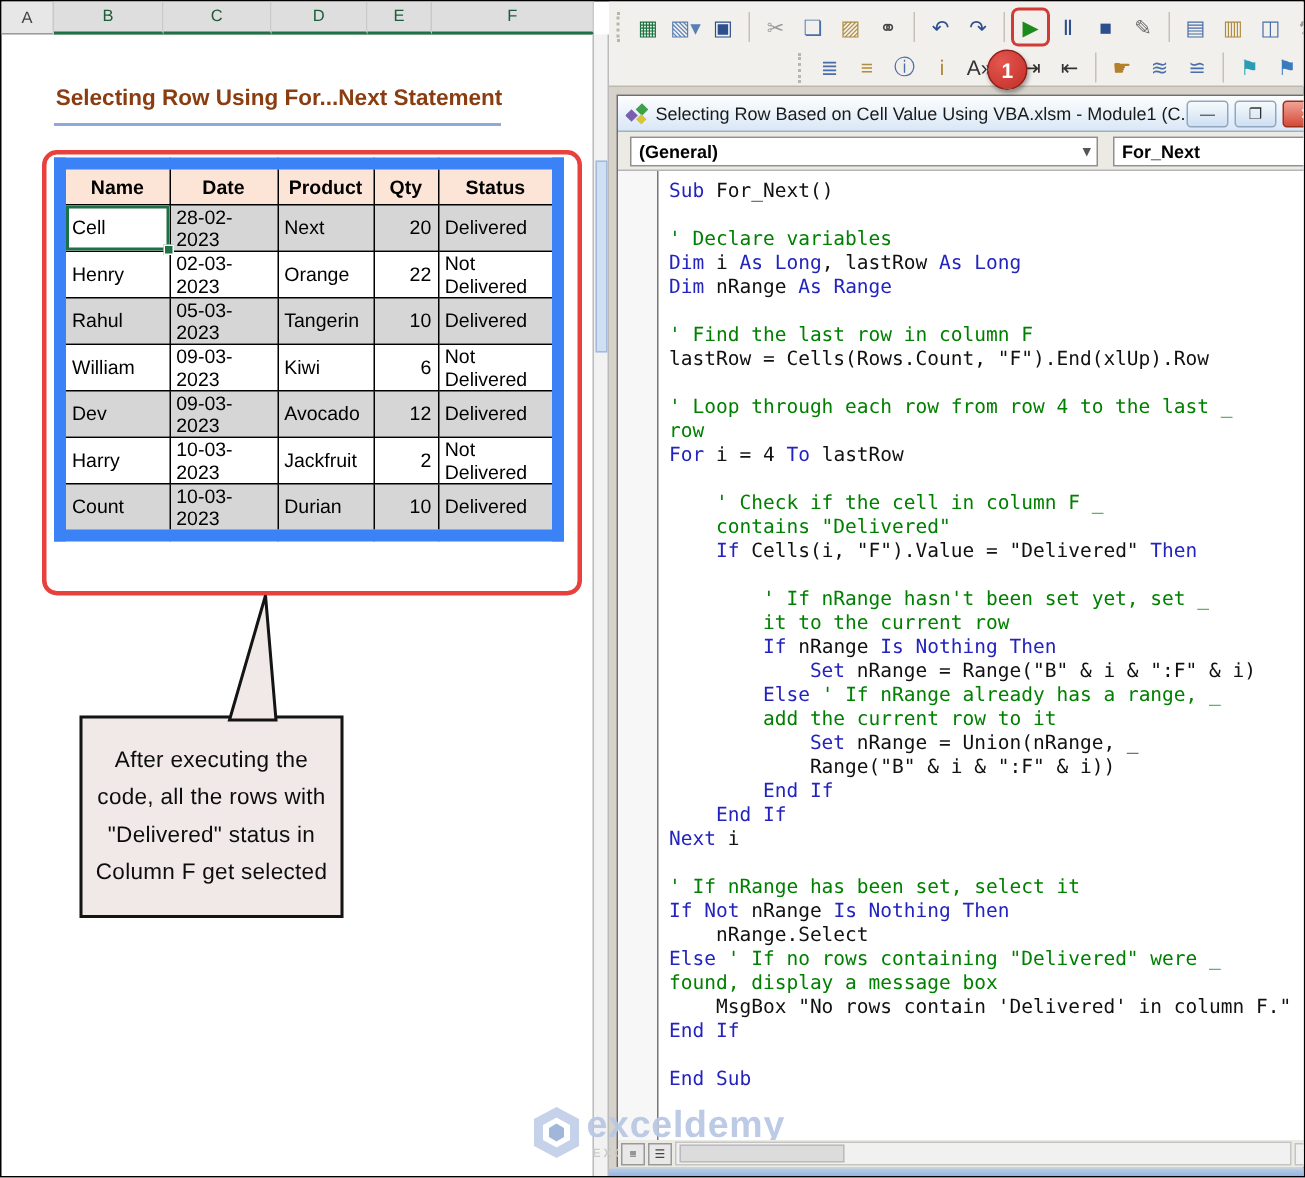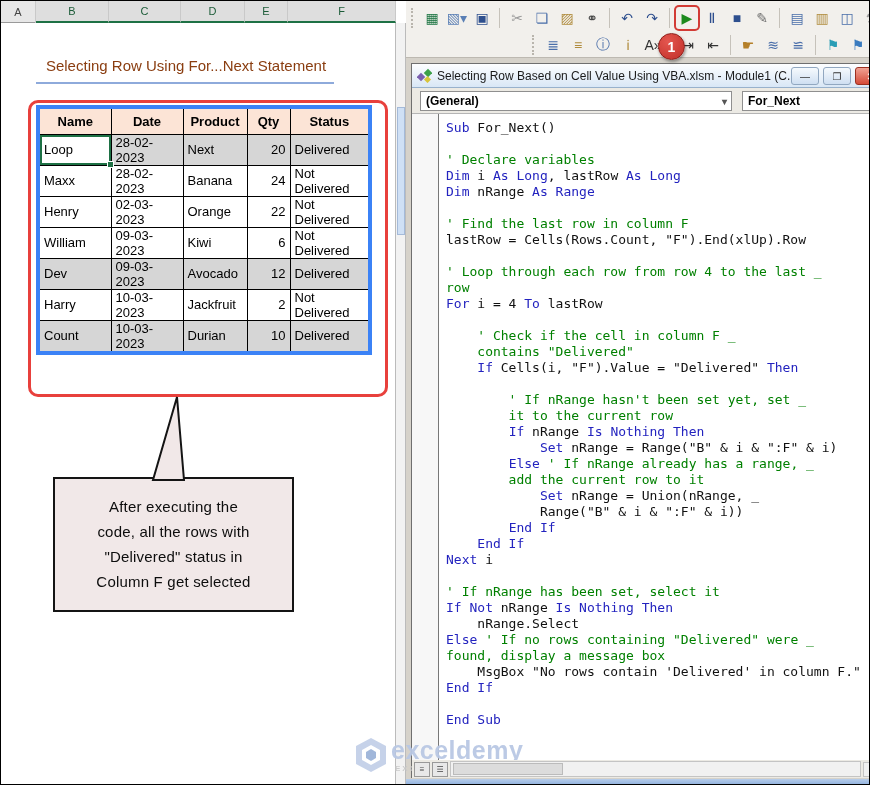--- a/index.html
+++ b/index.html
@@ -7,35 +7,35 @@
     --accent-red:#e8403c; --excel-green:#1e7145;
   }
   *{margin:0;padding:0;box-sizing:border-box;}
   body{background:#888;font-family:"Liberation Sans",sans-serif;}
   #shot{position:relative;width:870px;height:785px;background:#fff;border:1px solid #000;overflow:hidden;}
 
   
   #colheads{position:absolute;left:0;top:0;width:395px;height:22px;background:#e7e7e7;border-bottom:1px solid #9a9a9a;}
   .col-h{position:absolute;top:0;height:22px;font-size:11px;color:#444;display:flex;align-items:center;justify-content:center;border-right:1px solid #c9c9c9;}
   .col-h.sel{background:#dedede;border-bottom:2px solid var(--excel-green);color:#1c5c38;}
-  #sheet-title{position:absolute;left:35px;top:56px;width:300px;text-align:center;font-size:15px;font-weight:normal;color:#8a3d10;}
+  #sheet-title{position:absolute;left:35px;top:56px;width:300px;text-align:center;font-size:15px;font-weight:bold;color:#8a3d10;}
   #title-rule{position:absolute;left:35px;top:81px;width:298px;height:2px;background:#8eaadb;}
 
   
-  #xtable{position:absolute;left:35px;top:104px;border:4px solid #3b82f6;border-collapse:collapse;}
+  #xtable{position:absolute;left:35px;top:104px;border:8px solid #3b82f6;border-collapse:collapse;}
   #xtable td,#xtable th{border:1px solid #000;font-size:13px;height:26px;padding:0 4px;background:#fff;color:#000;font-family:"Liberation Sans",sans-serif;}
   #xtable th{background:#fce4d6;font-weight:bold;height:27px;text-align:center;}
   #xtable tr.sel td{background:#d6d6d6;}
   #xtable td.qty{text-align:right;}
   #xtable td.active{background:#fff !important;box-shadow:inset 0 0 0 2px var(--excel-green);position:relative;}
   #xtable td.active::after{content:"";position:absolute;right:-3px;bottom:-3px;width:5px;height:5px;background:var(--excel-green);border:1px solid #fff;}
   #red-annot{position:absolute;left:27px;top:99px;width:360px;height:297px;border:3px solid var(--accent-red);border-radius:10px;pointer-events:none;}
 
   
-  #callout{position:absolute;left:52px;top:476px;width:241px;height:135px;background:#f1e8e8;border:2px solid #141414;text-align:center;padding-top:15px;}
+  #callout{position:absolute;left:52px;top:476px;width:176px;height:135px;background:#f1e8e8;border:2px solid #141414;text-align:center;padding-top:15px;}
   #callout .cline{font-size:15px;line-height:25px;color:#0d0d0d;font-weight:500;letter-spacing:.2px;}
   #tail{position:absolute;left:0;top:0;pointer-events:none;}
 
   
   #xsb{position:absolute;left:394px;top:22px;width:11px;height:761px;background:#f2f2f2;border-left:1px solid #bbb;border-right:1px solid #bbb;}
   #xsb .thumb{position:absolute;left:1px;top:84px;width:8px;height:128px;background:#cfe0f5;border:1px solid #a4bad9;}
 
   
   #vbe{position:absolute;left:405px;top:0;width:465px;height:785px;background:#d6d2ca;}
   #vbe-toolbar{position:absolute;left:0;top:0;width:465px;height:57px;background:#f2f0ec;border-bottom:1px solid #bdb9b1;}
@@ -98,39 +98,39 @@
         <tr>
           <th style="width: 73px;">Name</th>
           <th style="width: 72px;">Date</th>
           <th style="width: 64px;">Product</th>
           <th style="width: 43px;">Qty</th>
           <th style="width: 80px;">Status</th>
         </tr>
       </thead>
       <tbody>
         <tr class="sel">
-          <td class="active">Loop</td>
+          <td class="active">Cell</td>
           <td>28-02-2023</td>
           <td>Next</td>
           <td class="qty">20</td>
           <td>Delivered</td>
-        </tr>
-        <tr>
-          <td>Maxx</td>
-          <td>28-02-2023</td>
-          <td>Banana</td>
-          <td class="qty">24</td>
-          <td>Not Delivered</td>
         </tr>
         <tr>
           <td>Henry</td>
           <td>02-03-2023</td>
           <td>Orange</td>
           <td class="qty">22</td>
           <td>Not Delivered</td>
+        </tr>
+        <tr class="sel">
+          <td>Rahul</td>
+          <td>05-03-2023</td>
+          <td>Tangerin</td>
+          <td class="qty">10</td>
+          <td>Delivered</td>
         </tr>
         <tr>
           <td>William</td>
           <td>09-03-2023</td>
           <td>Kiwi</td>
           <td class="qty">6</td>
           <td>Not Delivered</td>
         </tr>
         <tr class="sel">
           <td>Dev</td>

